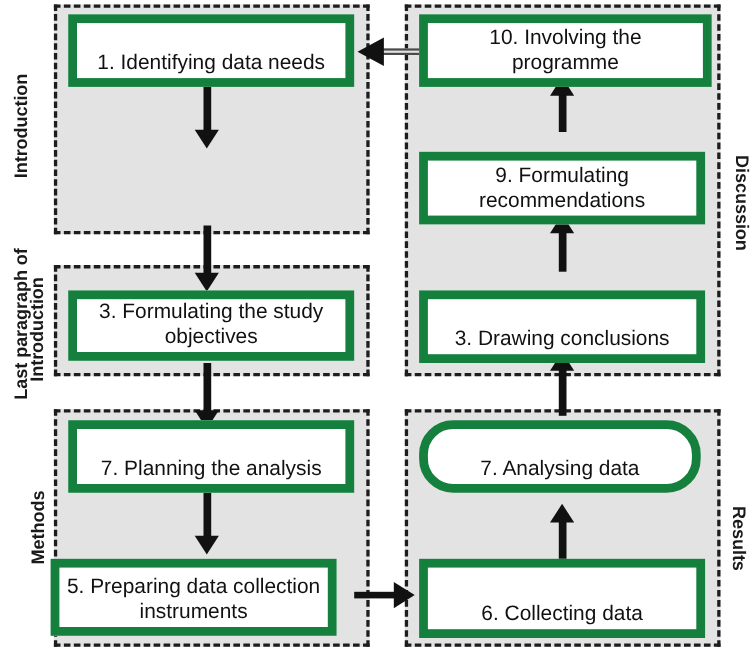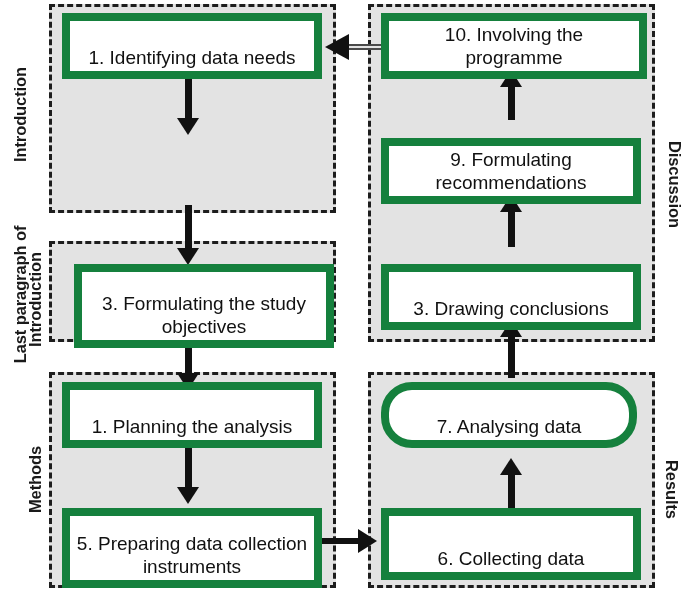--- a/index.html
+++ b/index.html
@@ -161,29 +161,29 @@
   <div class="arrow-head-up" style="left:500px; top:70px;"></div>
 
   <div class="arrow-h-thin" style="left:348px; top:44px; width:34px;"></div>
   <div class="arrow-head-left" style="left:325px; top:34px;"></div>
 
   <div class="pbox" style="left:62px; top:13px; width:260px; height:66px;">
     <span>1. Identifying data needs</span>
   </div>
 
 
-  <div class="pbox" style="left:62px; top:264px; width:260px; height:84px;margin-left:12px;">
+  <div class="pbox" style="left:62px; top:264px; width:260px; height:64px;">
     <span>3. Formulating the study objectives</span>
   </div>
 
   <div class="pbox" style="left:62px; top:382px; width:260px; height:66px;">
-    <span>1. Planning the analysis</span>
-  </div>
-
-  <div class="pbox" style="left:62px; top:508px; width:260px; height:80px;">
+    <span>7. Planning the analysis</span>
+  </div>
+
+  <div class="pbox" style="left:46px; top:508px; width:260px; height:70px;">
     <span>5. Preparing data collection instruments</span>
   </div>
 
   <div class="pbox" style="left:381px; top:508px; width:260px; height:72px;">
     <span>6. Collecting data</span>
   </div>
 
   <div class="pbox" style="left:381px; top:382px; width:256px; height:66px;border-radius:31px;">
     <span>7. Analysing data</span>
   </div>

